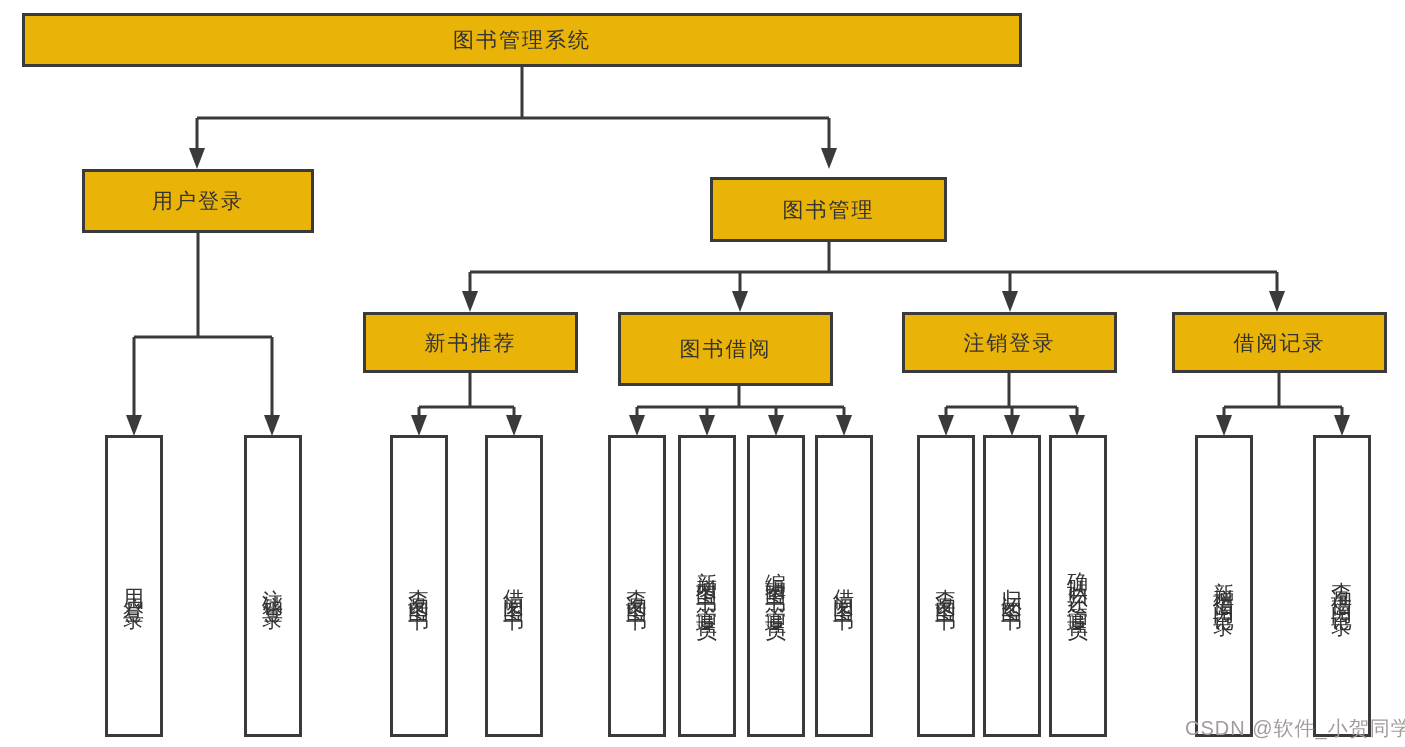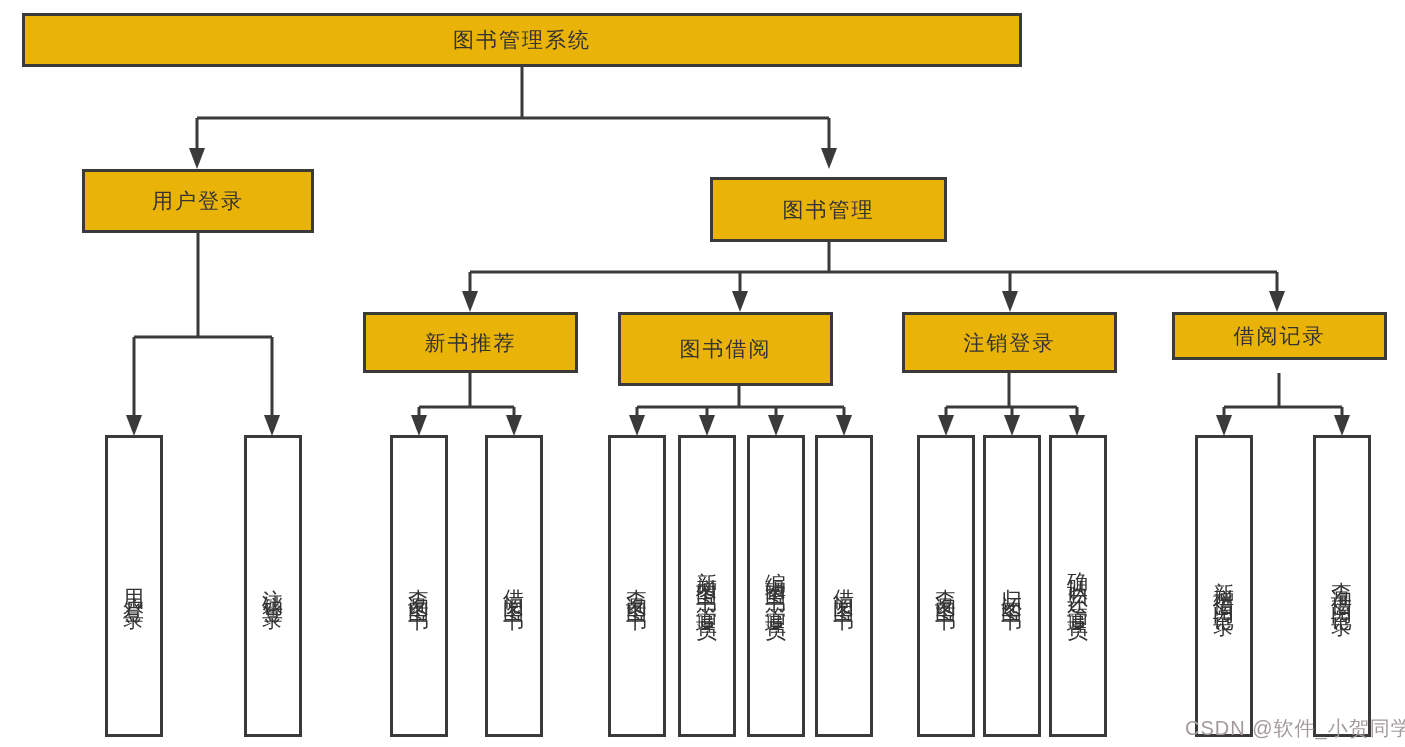--- a/index.html
+++ b/index.html
@@ -110,21 +110,21 @@
   </svg>
 
   <div class="hbox" style="left:22px; top:13px; width:1000px; height:54px;">图书管理系统</div>
 
   <div class="hbox" style="left:82px; top:169px; width:232px; height:64px;">用户登录</div>
   <div class="hbox" style="left:710px; top:169px; width:237px; height:65px;margin-top:8px;">图书管理</div>
 
   <div class="hbox" style="left:363px; top:312px; width:215px; height:61px;">新书推荐</div>
   <div class="hbox" style="left:604px; top:312px; width:215px; height:74px;margin-left:14px;">图书借阅</div>
   <div class="hbox" style="left:902px; top:312px; width:215px; height:61px;">注销登录</div>
-  <div class="hbox" style="left:1172px; top:312px; width:215px; height:48px;">借阅记录</div>
+  <div class="hbox" style="left:1172px; top:312px; width:215px; height:61px;">借阅记录</div>
 
   <div class="vbox" style="left:105px; top:435px;">
     <span>用户登录</span>
   </div>
   <div class="vbox" style="left:244px; top:435px;">
     <span>注销登录</span>
   </div>
 
   <div class="vbox" style="left:390px; top:435px;">
     <span>查询图书</span>

